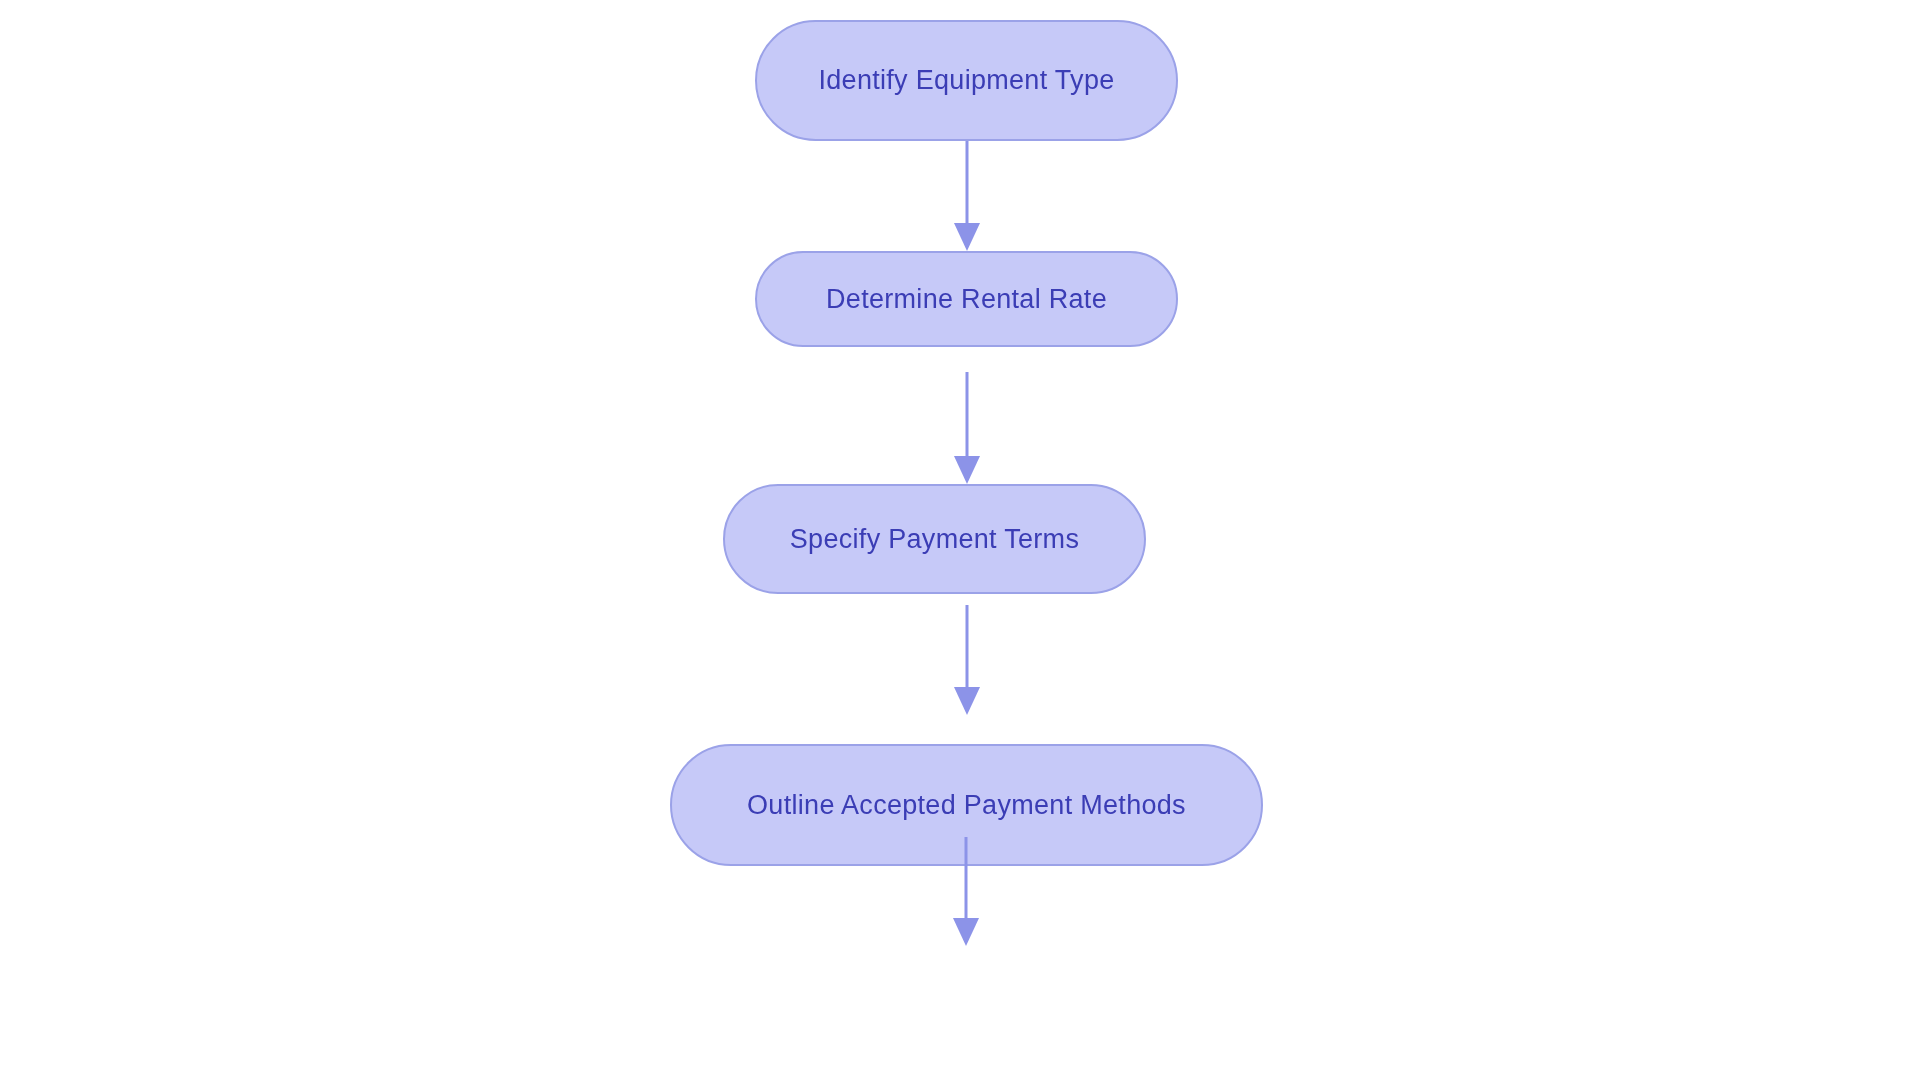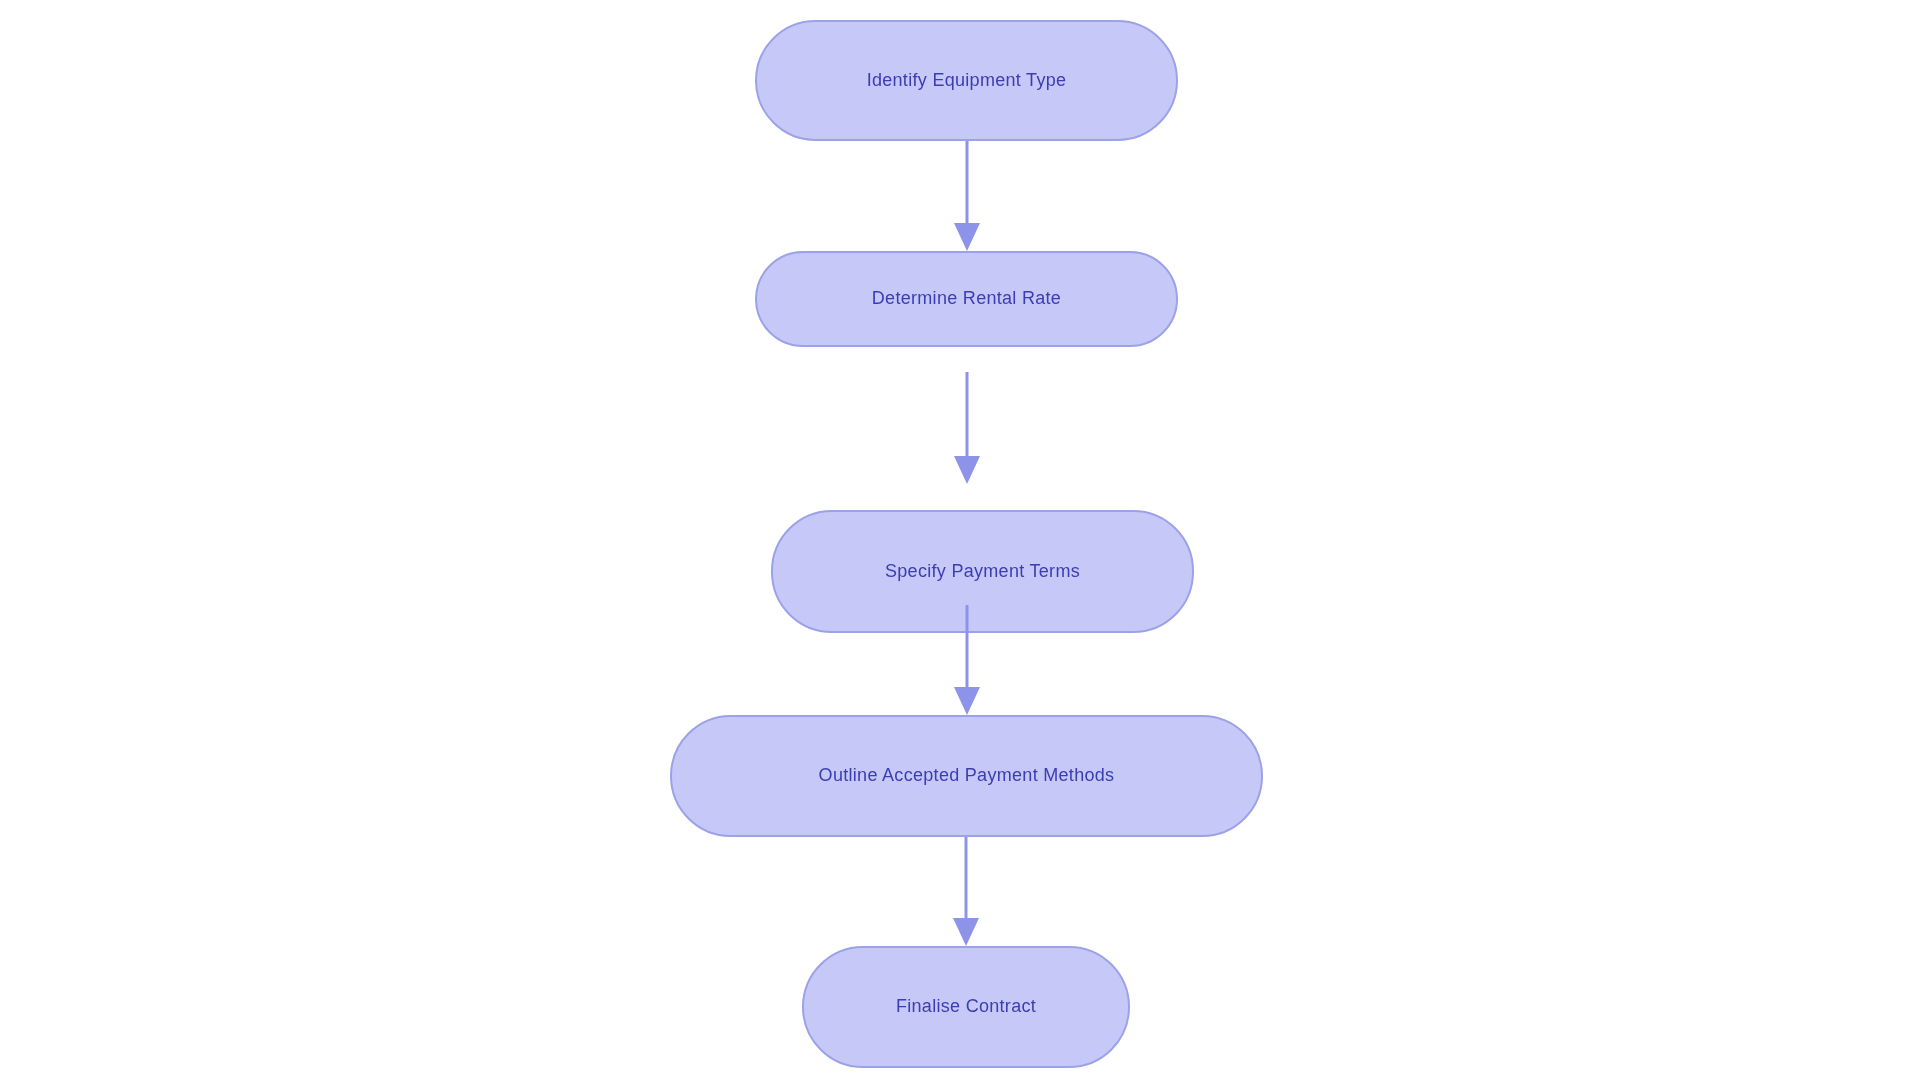--- a/index.html
+++ b/index.html
@@ -19,21 +19,21 @@
     position: absolute;
     box-sizing: border-box;
     display: flex;
     align-items: center;
     justify-content: center;
     background: var(--node-fill, #c6c9f8);
     border: 2px solid var(--node-border, #9ba2e8);
     border-radius: 61px;
   }
   .flow-node .node-label {
-    font-size: 18px;
+    font-size: 27px;
     line-height: 1.2;
     color: var(--node-text, #3b3db5);
     text-align: center;
     white-space: nowrap;
     letter-spacing: 0.3px;
   }
   .flow-arrow {
     position: absolute;
   }
   .flow-arrow .shaft {
@@ -60,28 +60,25 @@
 <body>
 
 <div id="canvas" style="--node-fill: #c6c9f8; --node-border: #9ba2e8; --node-text: #3b3db5; --arrow-color: #8c93e8; background: rgb(255, 255, 255);">
 
 <div class="flow-node" style="left: 755px; top: 20px; width: 423px; height: 121px;">
       <span class="node-label">Identify Equipment Type</span>
     </div>
     <div class="flow-node" style="left: 755px; top: 251px; width: 423px; height: 96px;">
       <span class="node-label">Determine Rental Rate</span>
     </div>
-    <div class="flow-node" style="left: 771px; top: 484px; width: 423px; height: 123px; margin-top: 26px;">
+    <div class="flow-node" style="left: 723px; top: 484px; width: 423px; height: 110px;">
       <span class="node-label">Specify Payment Terms</span>
     </div>
-    <div class="flow-node" style="left: 670px; top: 715px; width: 593px; height: 122px; justify-content: center;">
+    <div class="flow-node" style="left: 670px; top: 744px; width: 593px; height: 122px; justify-content: center;">
       <span class="node-label">Outline Accepted Payment Methods</span>
-    </div>
-    <div class="flow-node" style="left: 802px; top: 946px; width: 328px; height: 122px;">
-      <span class="node-label">Finalise Contract</span>
     </div>
     <div class="flow-arrow" style="left: 953.5px; top: 141px; width: 26px; height: 110px;">
       <div class="shaft" style="height: 84px;"></div>
       <div class="head"></div>
     </div>
     <div class="flow-arrow" style="left: 953.5px; top: 372px; width: 26px; height: 112px;">
       <div class="shaft" style="height: 86px;"></div>
       <div class="head"></div>
     </div>
     <div class="flow-arrow" style="left: 953.5px; top: 605px; width: 26px; height: 110px;">

